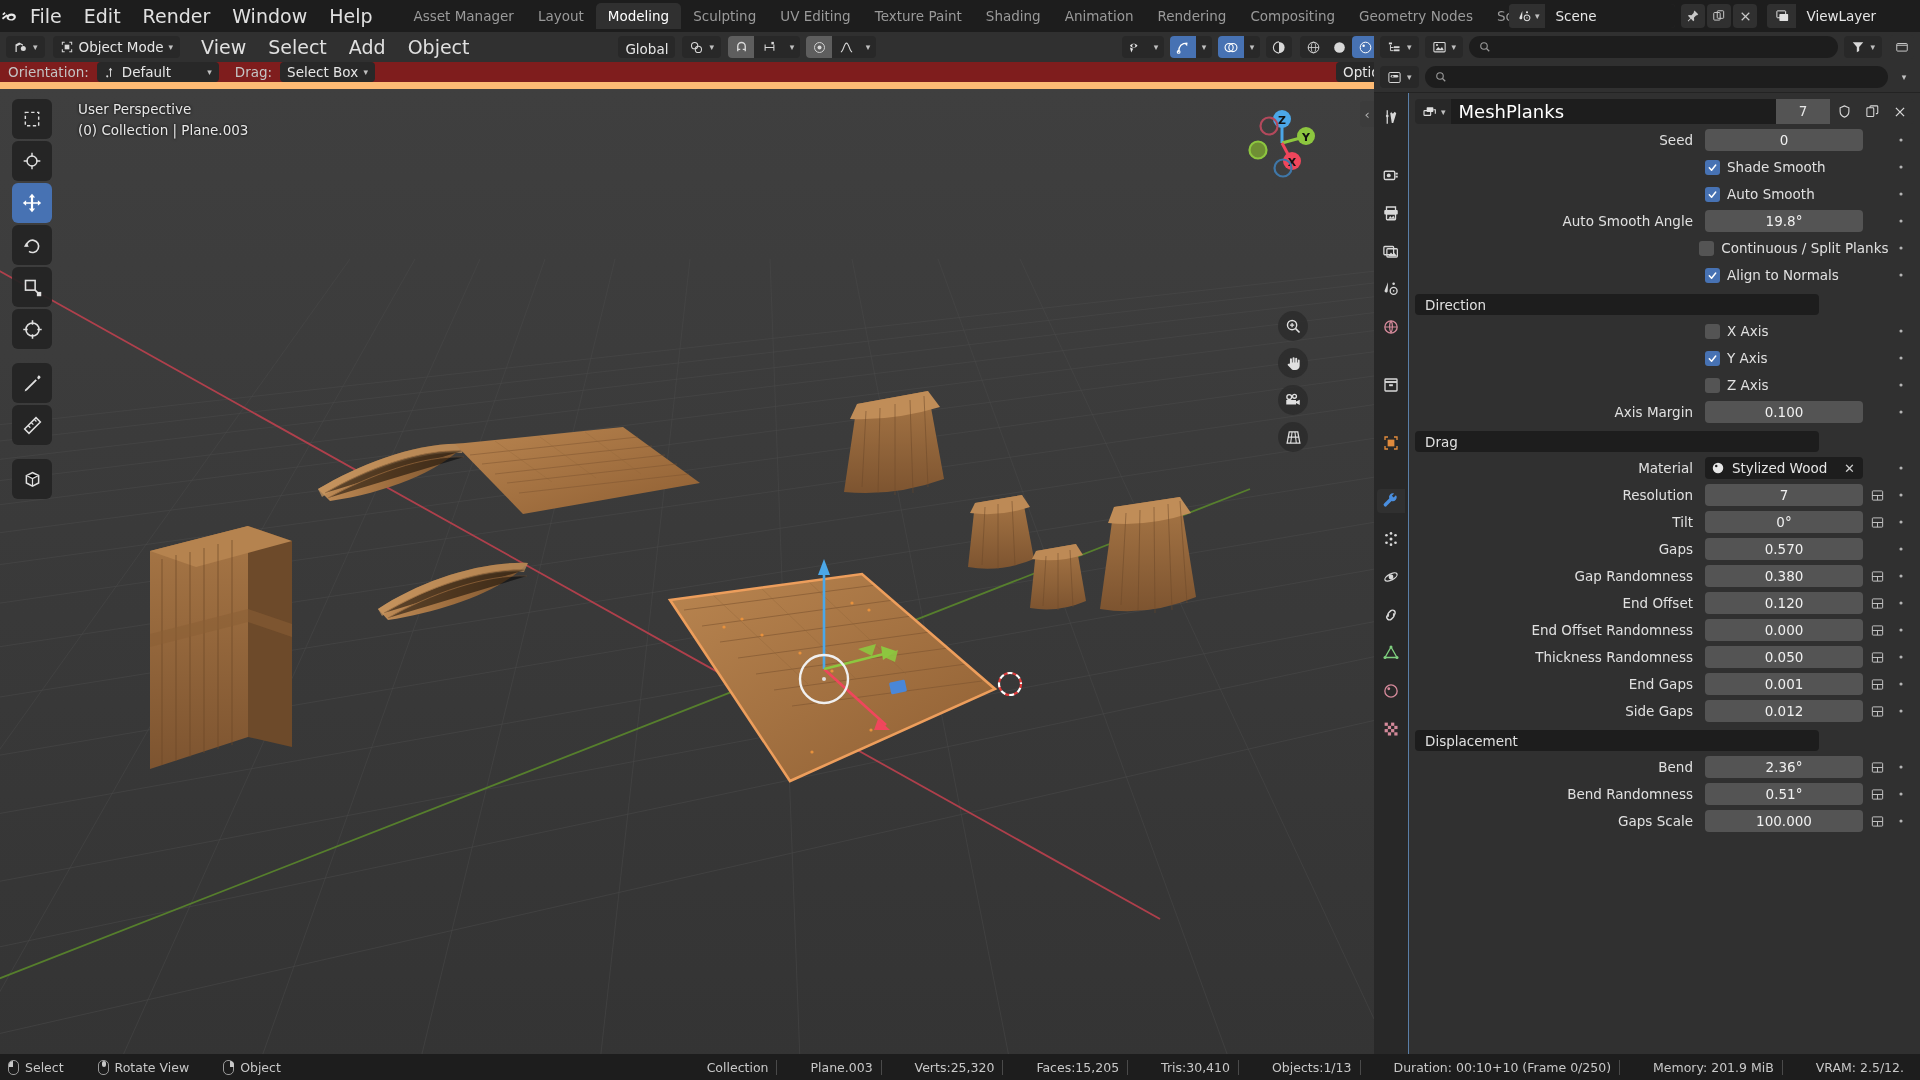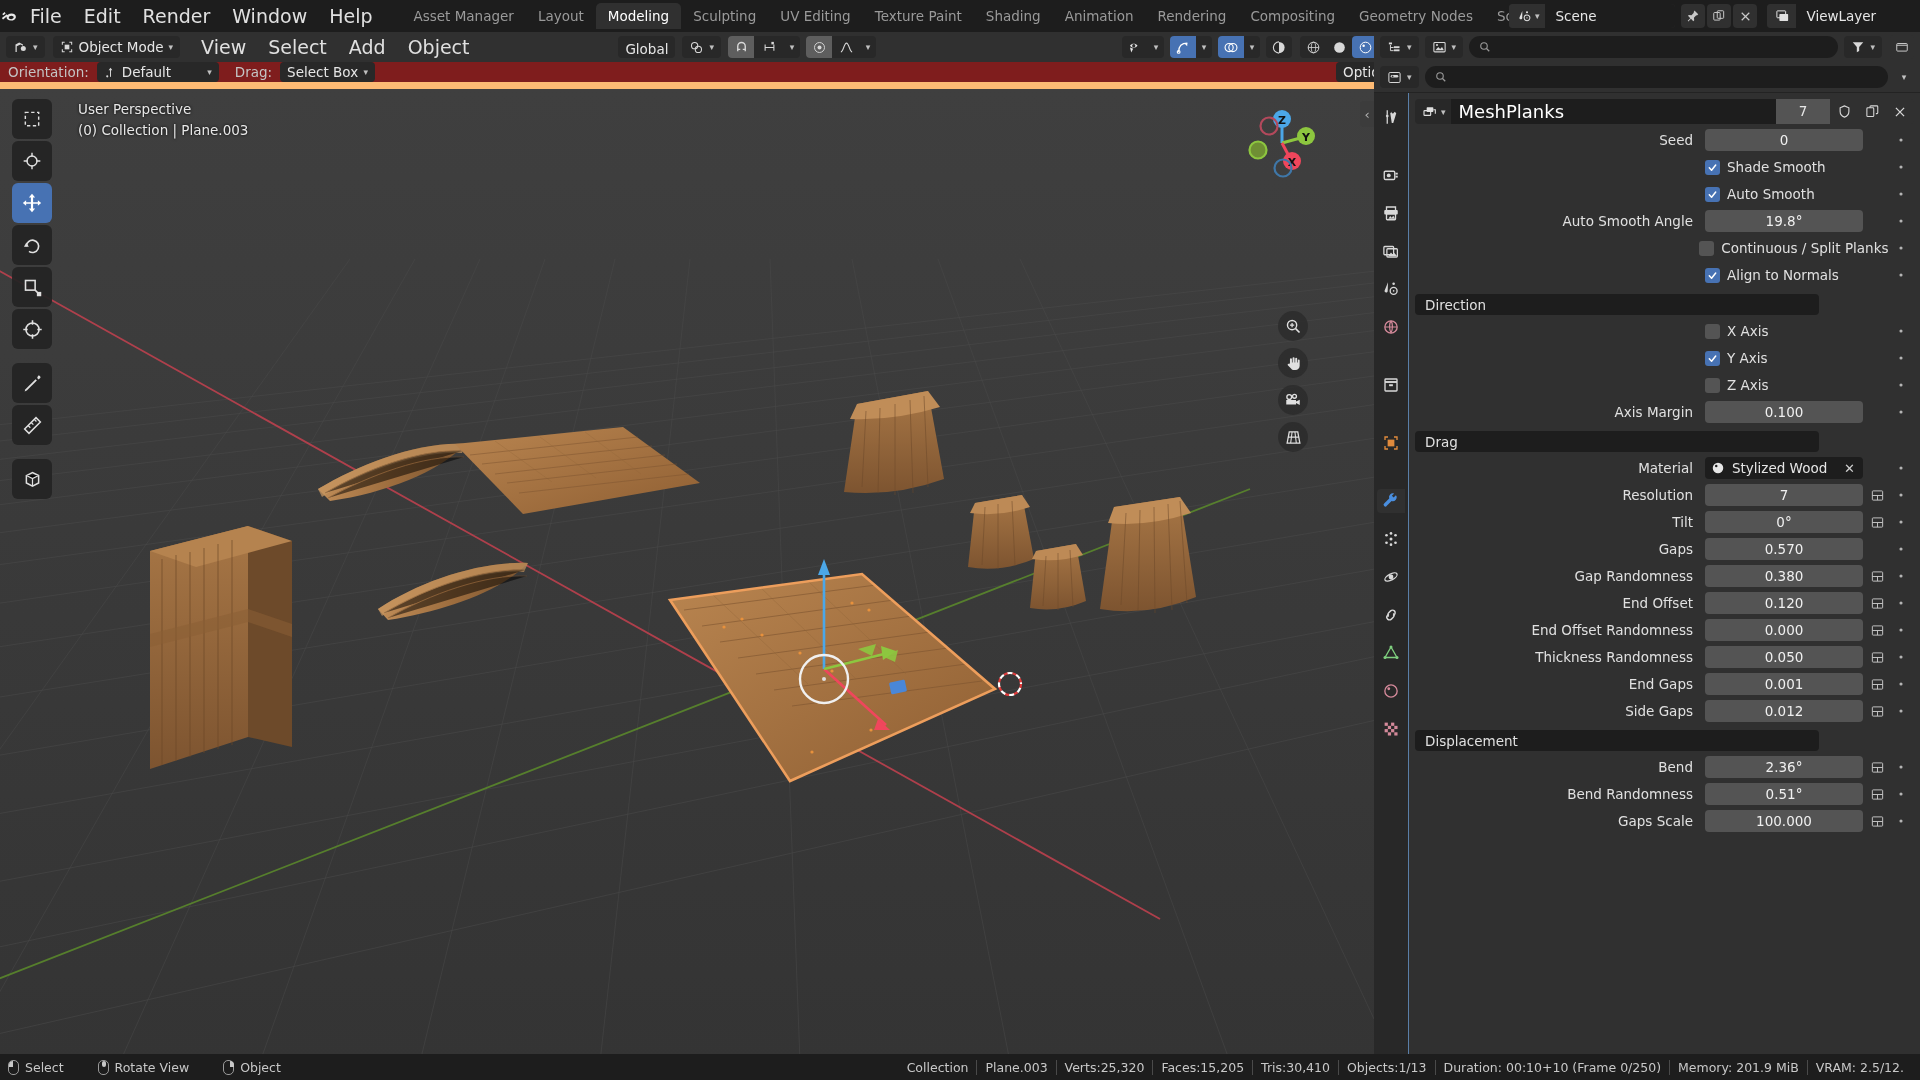--- a/index.html
+++ b/index.html
@@ -167,21 +167,21 @@
   }
   .pmat-x { margin-left: auto; padding-right: 4px; color:#d0d0d0; font-size: 13px; }
 
   
   #statusbar {
     position: absolute; left: 0; bottom: 0; width: 1920px; height: 26px;
     background: #1d1d1d; display: flex; align-items: center;
     font-size: 12.5px; color: #c8c8c8; padding: 0 8px;
   }
   .sb-item { display:flex; align-items:center; gap: 6px; margin-right: 34px; }
-  #sb-right { margin-left: auto; display:flex; align-items:flex-end; }
+  #sb-right { margin-left: auto; display:flex; align-items:flex-end;gap:25px; }
   .sb-stat { padding: 0 8px; border-right: 1px solid #4a4a4a; white-space: nowrap; }
   .sb-stat:last-child { border-right: none; }
   .mouse-ico { width: 11px; height: 15px; border: 1.4px solid #9a9a9a; border-radius: 5px; position:relative; }
   .mouse-ico i { position:absolute; left:0; top:0; width:4px; height:6px; background:#c8c8c8; border-radius: 5px 0 0 0; }
   .mouse-ico.mid i { left: 3.3px; width: 4px; border-radius: 2px; }
   svg { display:block; }
 </style>
 </head>
 <body>
 

